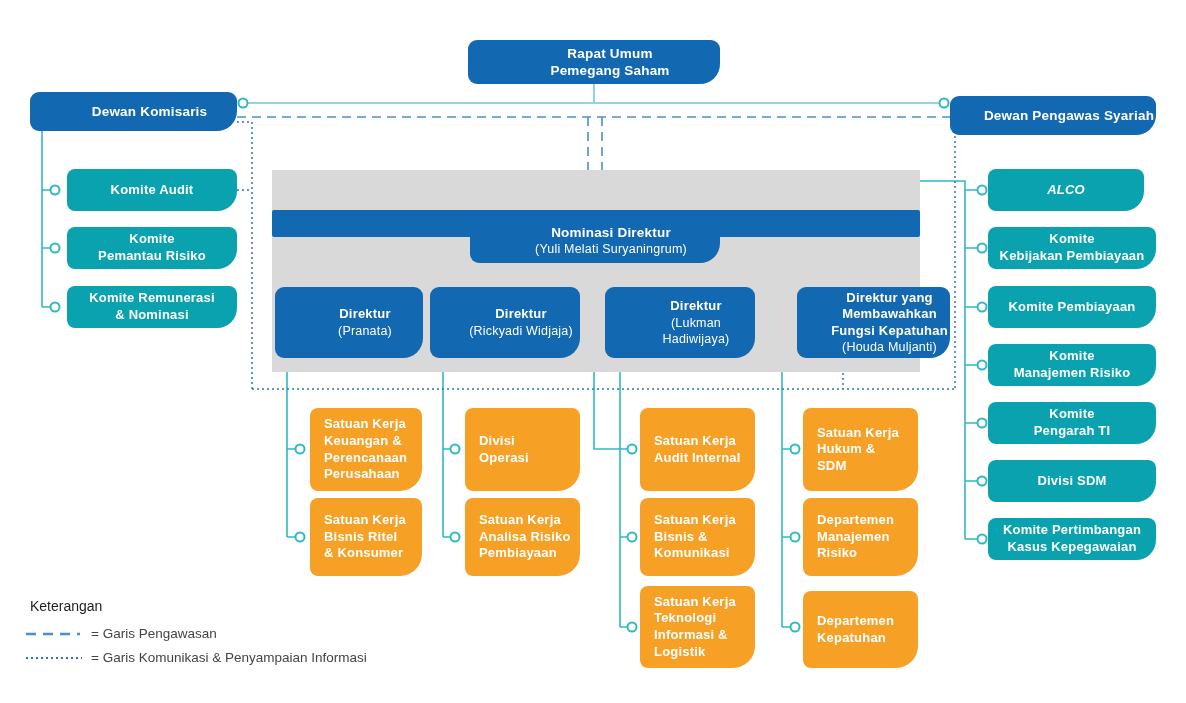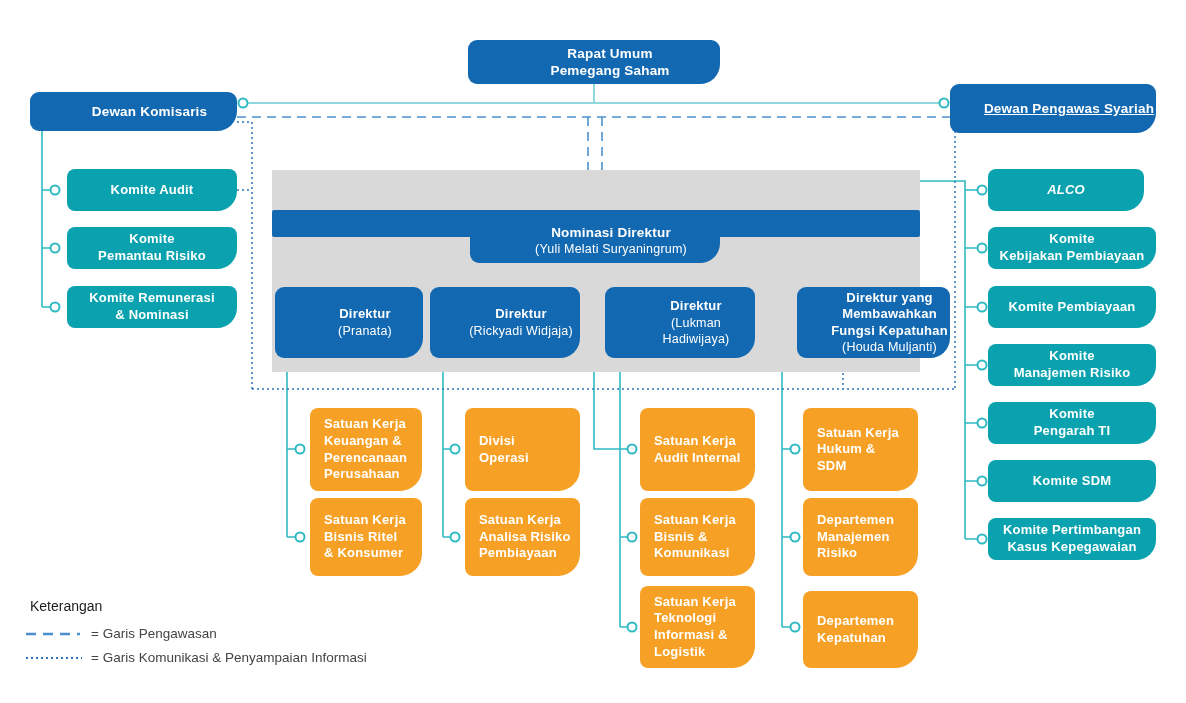--- a/index.html
+++ b/index.html
@@ -83,37 +83,37 @@
       <circle class="dot" cx="632" cy="627" r="4.5"></circle>
     <circle class="dot" cx="795" cy="449" r="4.5"></circle>
       <circle class="dot" cx="795" cy="537" r="4.5"></circle>
       <circle class="dot" cx="795" cy="627" r="4.5"></circle>
   </svg>
 
   <div class="abs box blue title-sm" style="left:468px;top:40px;width:252px;height:44px;">Rapat Umum
 Pemegang Saham</div>
 
   <div class="abs box blue title-sm" style="left:30px;top:92px;width:207px;height:39px;">Dewan Komisaris</div>
-  <div class="abs box blue title-sm" style="left:950px;top:84px;width:206px;height:49px;text-decoration:underline;">Dewan Pengawas Syariah</div>
+  <div class="abs box blue title-sm" style="left:950px;top:96px;width:206px;height:39px;">Dewan Pengawas Syariah</div>
 
   <div class="abs box tealbox" style="left:67px;top:169px;width:170px;height:42px;">Komite Audit</div>
   <div class="abs box tealbox" style="left:67px;top:227px;width:170px;height:42px;">Komite
 Pemantau Risiko</div>
   <div class="abs box tealbox" style="left:67px;top:286px;width:170px;height:42px;">Komite Remunerasi
 &amp; Nominasi</div>
 
   <div class="abs box tealbox" style="left:988px;top:169px;width:156px;height:42px;font-style:italic;">ALCO</div>
   <div class="abs box tealbox" style="left:988px;top:227px;width:168px;height:42px;">Komite
 Kebijakan Pembiayaan</div>
   <div class="abs box tealbox" style="left:988px;top:286px;width:168px;height:42px;">Komite Pembiayaan</div>
   <div class="abs box tealbox" style="left:988px;top:344px;width:168px;height:42px;">Komite
 Manajemen Risiko</div>
   <div class="abs box tealbox" style="left:988px;top:402px;width:168px;height:42px;">Komite
 Pengarah TI</div>
-  <div class="abs box tealbox" style="left:988px;top:460px;width:168px;height:42px;">Komite SDM</div>
+  <div class="abs box tealbox" style="left:988px;top:460px;width:168px;height:42px;">Divisi SDM</div>
   <div class="abs box tealbox" style="left:988px;top:518px;width:168px;height:42px;">Komite Pertimbangan
 Kasus Kepegawaian</div>
 
   <div class="abs grayback" style="left:272px;top:170px;width:648px;height:202px;"></div>
   <div class="abs bar" style="left:272px;top:170px;width:648px;height:27px;">Direksi</div>
 
   <div class="abs box blue dirbox" style="left:470px;top:218px;width:250px;height:45px;">
     <span class="title-sm">Nominasi Direktur</span>
     <span class="sub">(Yuli Melati Suryaningrum)</span>
   </div>

